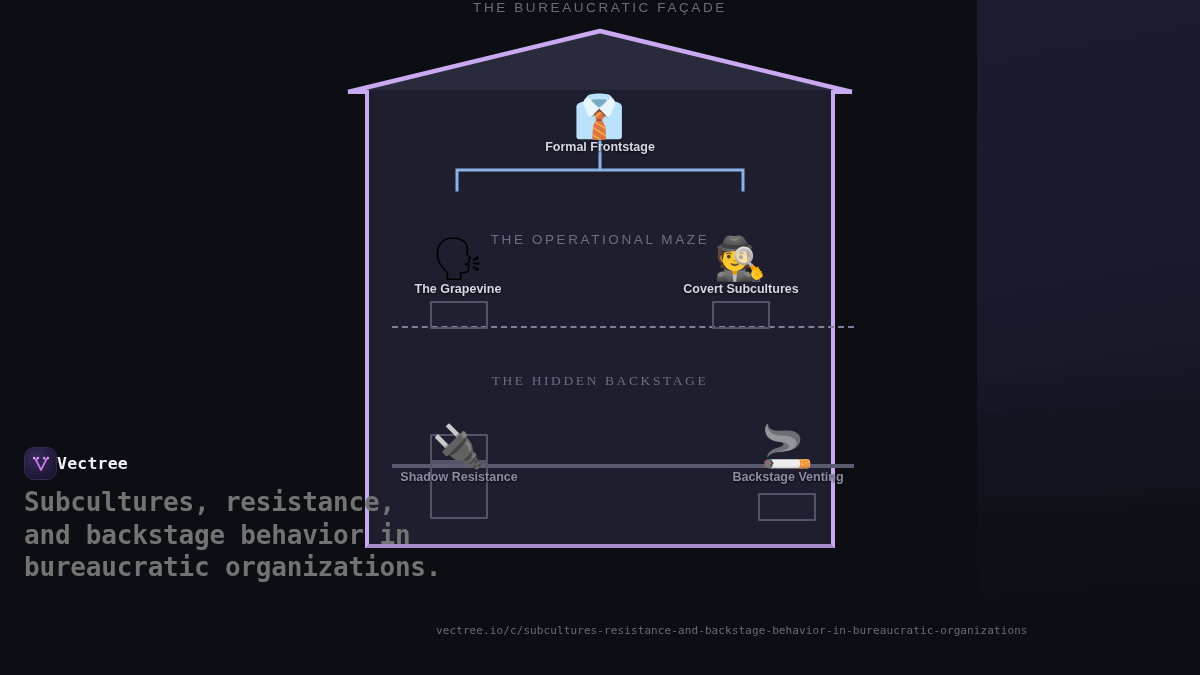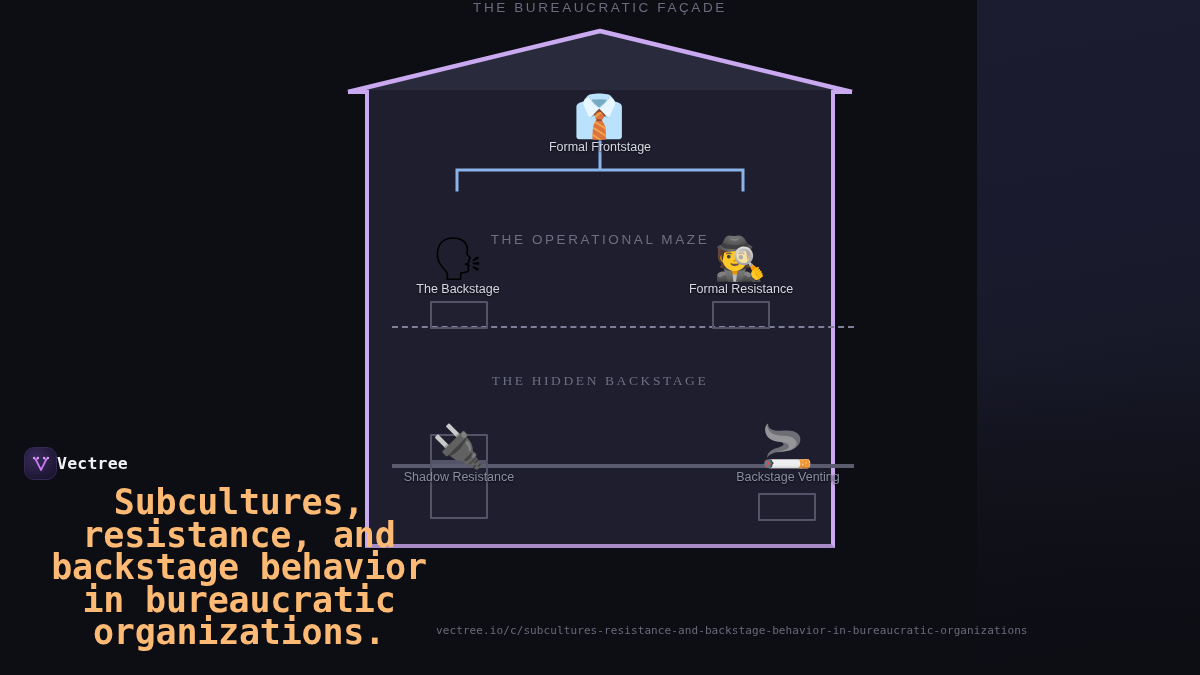--- a/index.html
+++ b/index.html
@@ -65,21 +65,21 @@
   
   #links{ position:absolute; left:0; top:0; width:1200px; height:675px; pointer-events:none; }
 
   
   .node{ position:absolute; text-align:center; }
   .node .emoji{
     display:block; line-height:1; user-select:none;
   }
   .node .node-label{
     display:block; margin-top:2px;
-    font-size:12.5px; font-weight:normal; color:#d5d7e3;
+    font-size:12.5px; font-weight:bold; color:#d5d7e3;
     white-space:nowrap; text-shadow:0 1px 2px rgba(0,0,0,.8);
   }
   .node.dim .node-label{ color:#8b8ea3; }
   .node-box{
     position:absolute; width:58px; height:28px;
     border:2px solid #545469; border-radius:1px;
     background:rgba(255,255,255,.012);
   }
 
   #node-frontstage{ left:540px; top:96px; width:120px; }
@@ -114,22 +114,22 @@
     display:flex; align-items:center; justify-content:center;
   }
   #brand-name{
     font-family:"DejaVu Sans Mono", monospace;
     font-size:16.5px; font-weight:bold; color:#f2f2f6; letter-spacing:.2px;
   }
 
   #headline{
     position:absolute; left:24px; top:486px; width:430px;
     font-family:"DejaVu Sans Mono", monospace;
-    font-size:35px; line-height:32.5px; font-weight:bold;
-    color:#fdba74; letter-spacing:-.2px;text-align:center;
+    font-size:26px; line-height:32.5px; font-weight:bold;
+    color:#737373; letter-spacing:-.2px;
   }
 
   #url{
     position:absolute; left:436px; top:624px;
     font-family:"DejaVu Sans Mono", monospace;
     font-size:11px; color:#6a6a7b; letter-spacing:.1px; white-space:nowrap;
   }
 </style>
 </head>
 <body>
@@ -166,27 +166,27 @@
     <path d="M 160 2 L 160 30 M 17 30 L 303 30 M 17 30 L 17 50 M 303 30 L 303 50" fill="none" stroke="#8ab4e8" stroke-width="3" stroke-linecap="square"></path>
   </svg>
 
   <div class="node" id="node-frontstage">
     <span class="emoji">👔</span>
     <span class="node-label">Formal Frontstage</span>
   </div>
 
   <div class="node" id="node-grapevine">
     <span class="emoji">🗣</span>
-    <span class="node-label">The Backstage</span>
+    <span class="node-label">The Grapevine</span>
   </div>
   <div class="node-box" id="box-grapevine"></div>
 
   <div class="node" id="node-covert">
     <span class="emoji">🕵</span>
-    <span class="node-label">Formal Resistance</span>
+    <span class="node-label">Covert Subcultures</span>
   </div>
   <div class="node-box" id="box-covert"></div>
 
   <div class="node-box" id="box-shadow"></div>
   <div class="node-box" id="box-shadow2"></div>
   <div class="node dim" id="node-shadow">
     <span class="emoji">🔌</span>
     <span class="node-label">Shadow Resistance</span>
   </div>
 

